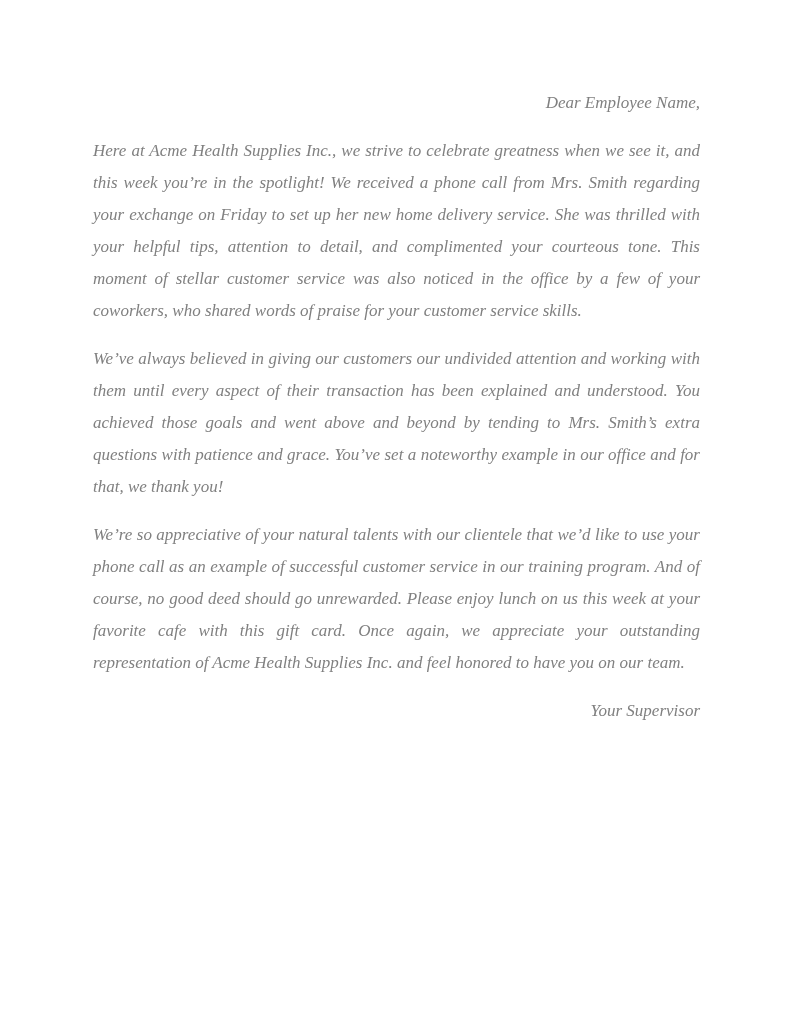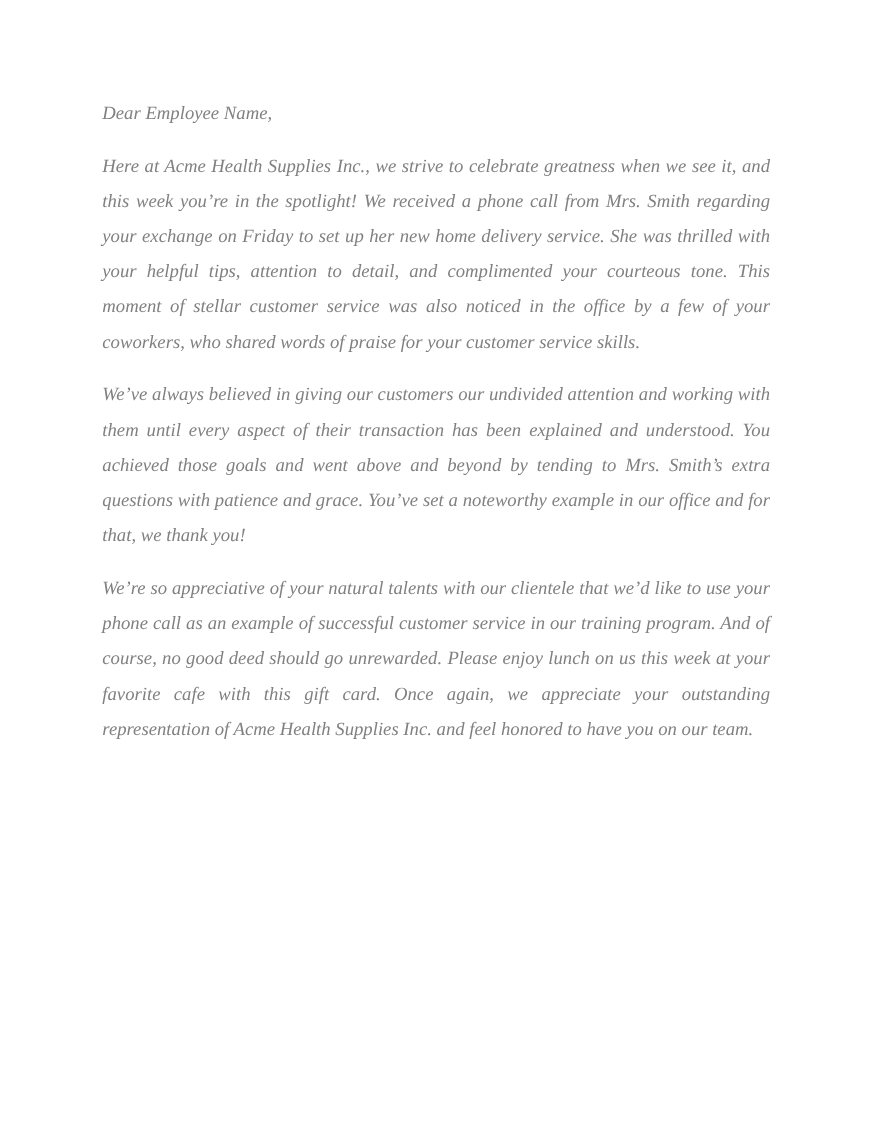--- a/index.html
+++ b/index.html
@@ -21,29 +21,30 @@
     color: #808080;
     overflow: hidden;
   }
   .page p {
     margin: 0 0 16px 0;
   }
   .body-paragraph {
     text-align: justify;
   }
   .greeting, .closing, .signature {
-    text-align: left;
+    text-align: right;
   }
 </style>
 </head>
 <body>
 
 <div class="page">
   <p class="greeting">Dear Employee Name,</p>
 
   <p class="body-paragraph">Here at Acme Health Supplies Inc., we strive to celebrate greatness when we see it, and this week you’re in the spotlight! We received a phone call from Mrs. Smith regarding your exchange on Friday to set up her new home delivery service. She was thrilled with your helpful tips, attention to detail, and complimented your courteous tone. This moment of stellar customer service was also noticed in the office by a few of your coworkers, who shared words of praise for your customer service skills.</p>
 
   <p class="body-paragraph">We’ve always believed in giving our customers our undivided attention and working with them until every aspect of their transaction has been explained and understood. You achieved those goals and went above and beyond by tending to Mrs. Smith’s extra questions with patience and grace. You’ve set a noteworthy example in our office and for that, we thank you!</p>
 
   <p class="body-paragraph">We’re so appreciative of your natural talents with our clientele that we’d like to use your phone call as an example of successful customer service in our training program. And of course, no good deed should go unrewarded. Please enjoy lunch on us this week at your favorite cafe with this gift card. Once again, we appreciate your outstanding representation of Acme Health Supplies Inc. and feel honored to have you on our team.</p>
 
 
+  <p class="signature">Your Supervisor</p>
 </div>
 
 </body></html>

